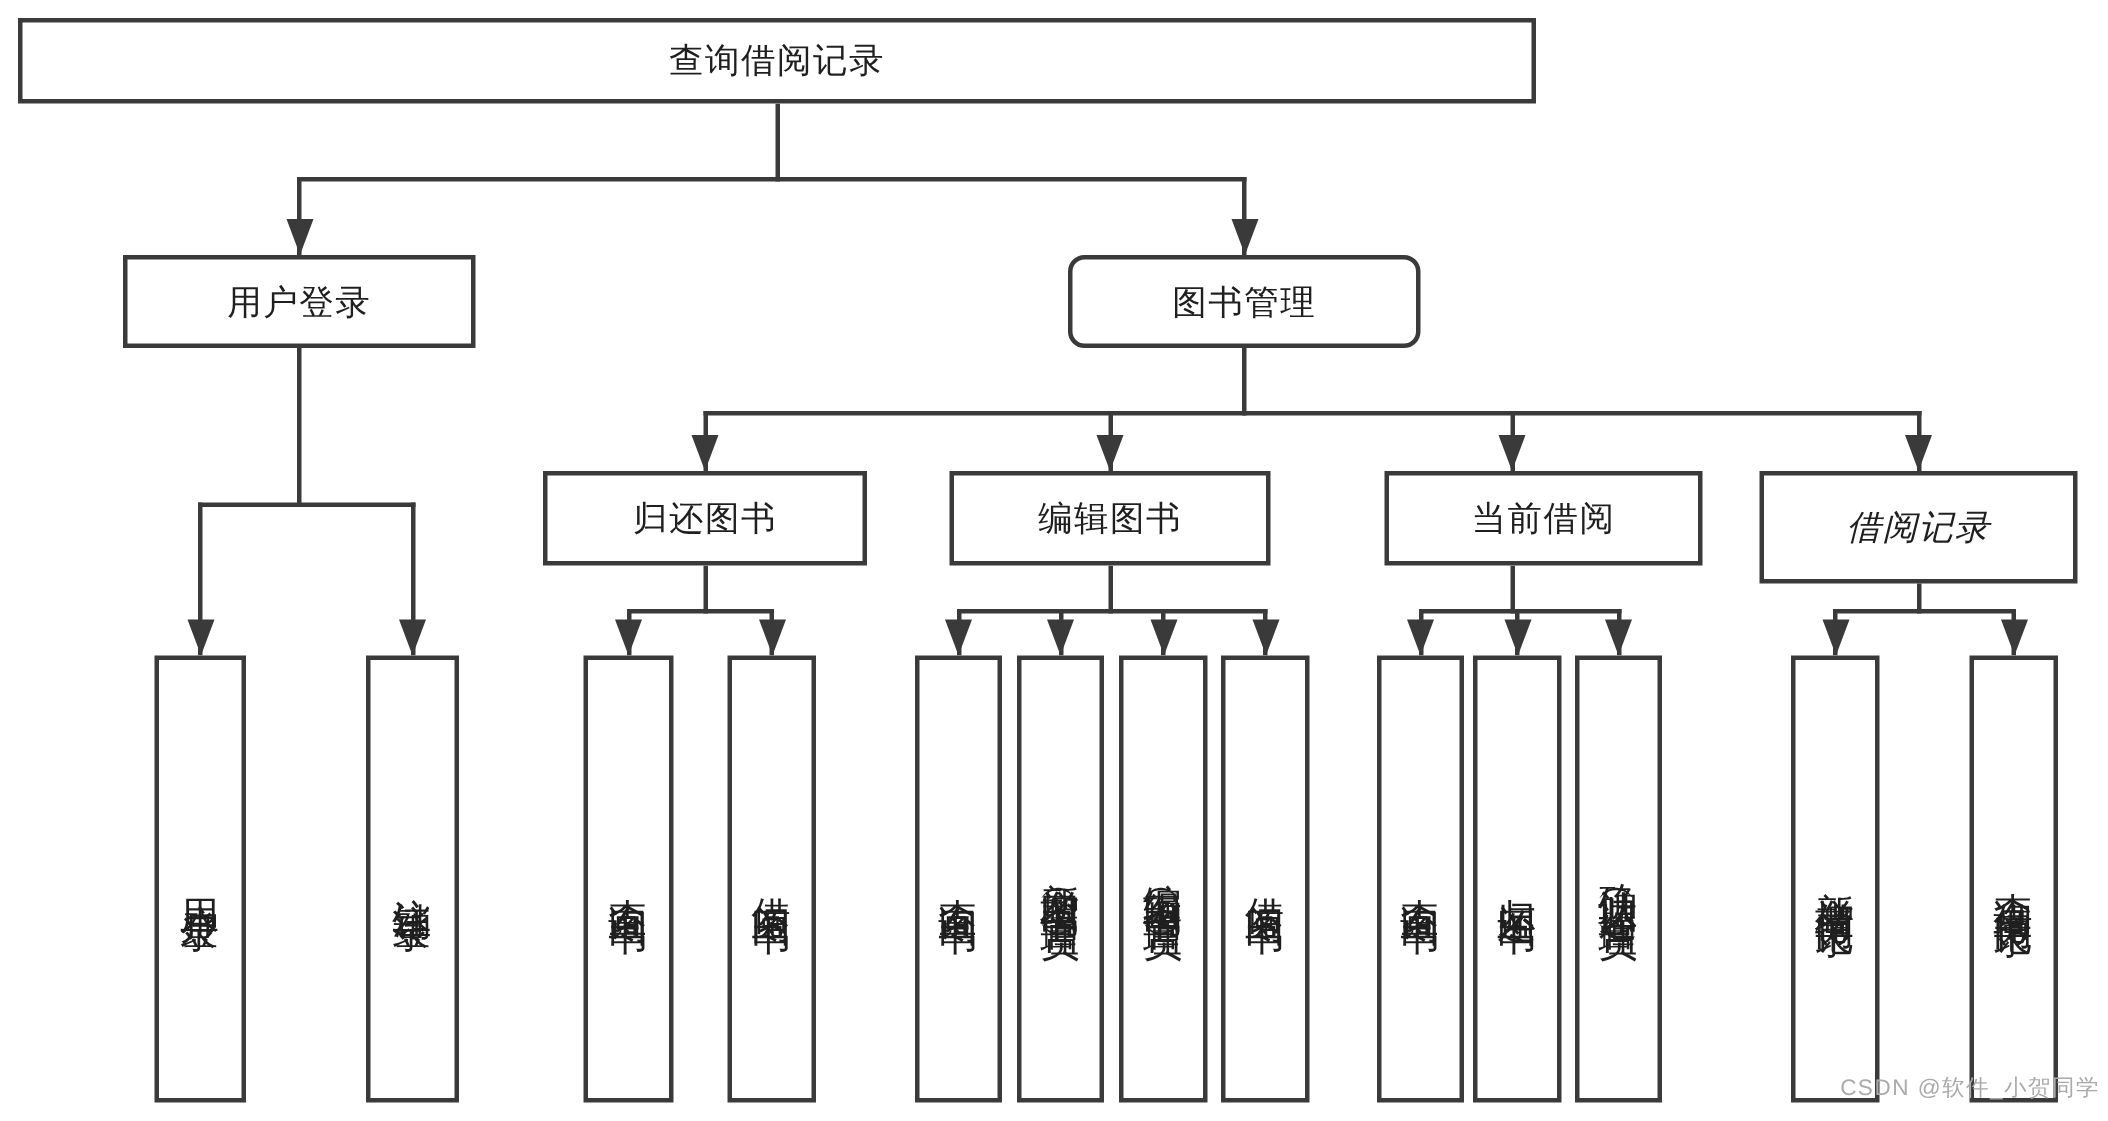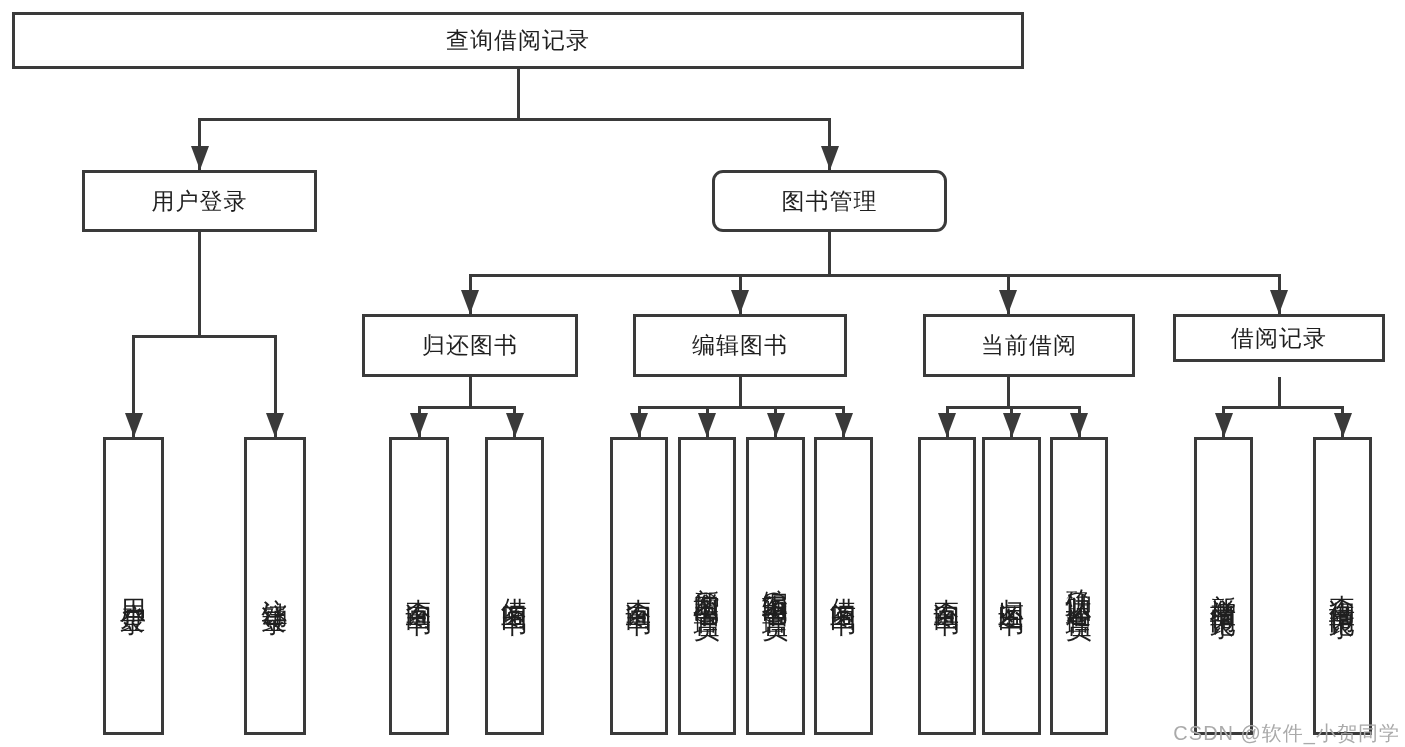--- a/index.html
+++ b/index.html
@@ -49,40 +49,40 @@
     width: 0;
     height: 0;
     border-left: 9px solid transparent;
     border-right: 9px solid transparent;
     border-top: 24px solid var(--line);
     z-index: 1;
   }
   .watermark {
     position: absolute;
     right: 5px;
-    bottom: 0;
-    font-size: 20px;
+    bottom: 12px;
+    font-size: 15px;
     letter-spacing: 1px;
     color: #aaaaaa;
     z-index: 5;
     white-space: nowrap;
   }
 </style>
 </head>
 <body>
 
 <div class="canvas">
   <div id="chart">
       <div class="node h-text" style="left: 12px; top: 12px; width: 1012px; height: 57px;">查询借阅记录</div>
       <div class="node h-text" style="left: 82px; top: 170px; width: 235px; height: 62px;">用户登录</div>
       <div class="node h-text" style="left: 712px; top: 170px; width: 235px; height: 62px; border-radius: 11px;">图书管理</div>
       <div class="node h-text" style="left: 362px; top: 314px; width: 216px; height: 63px;">归还图书</div>
       <div class="node h-text" style="left: 633px; top: 314px; width: 214px; height: 63px;">编辑图书</div>
       <div class="node h-text" style="left: 902px; top: 314px; width: 212px; height: 63px; margin-left: 21px;">当前借阅</div>
-      <div class="node h-text" style="left: 1173px; top: 314px; width: 212px; height: 48px;">借阅记录</div>
+      <div class="node h-text" style="left: 1173px; top: 314px; width: 212px; height: 75px; font-style: italic;">借阅记录</div>
       <div class="node v-text" style="left: 103px; top: 437px; width: 61px; height: 298px;">用户登录</div>
       <div class="node v-text" style="left: 244px; top: 437px; width: 62px; height: 298px;">注销登录</div>
       <div class="node v-text" style="left: 389px; top: 437px; width: 60px; height: 298px;">查询图书</div>
       <div class="node v-text" style="left: 485px; top: 437px; width: 59px; height: 298px;">借阅图书</div>
       <div class="node v-text" style="left: 610px; top: 437px; width: 58px; height: 298px;">查询图书</div>
       <div class="node v-text" style="left: 678px; top: 437px; width: 58px; height: 298px;">新增图书（管理员）</div>
       <div class="node v-text" style="left: 746px; top: 437px; width: 59px; height: 298px;">编辑图书（管理员）</div>
       <div class="node v-text" style="left: 814px; top: 437px; width: 59px; height: 298px;">借阅图书</div>
       <div class="node v-text" style="left: 918px; top: 437px; width: 58px; height: 298px;">查询图书</div>
       <div class="node v-text" style="left: 982px; top: 437px; width: 59px; height: 298px;">归还图书</div>

